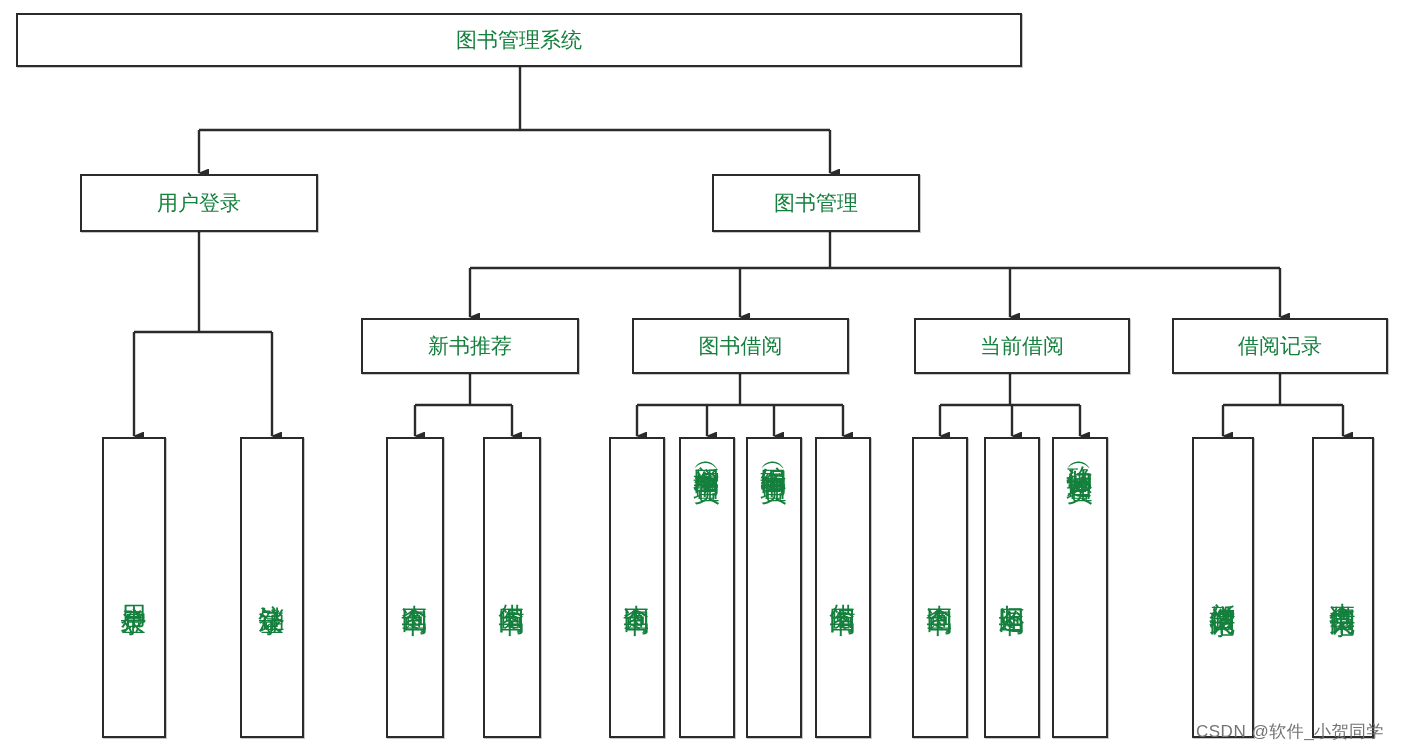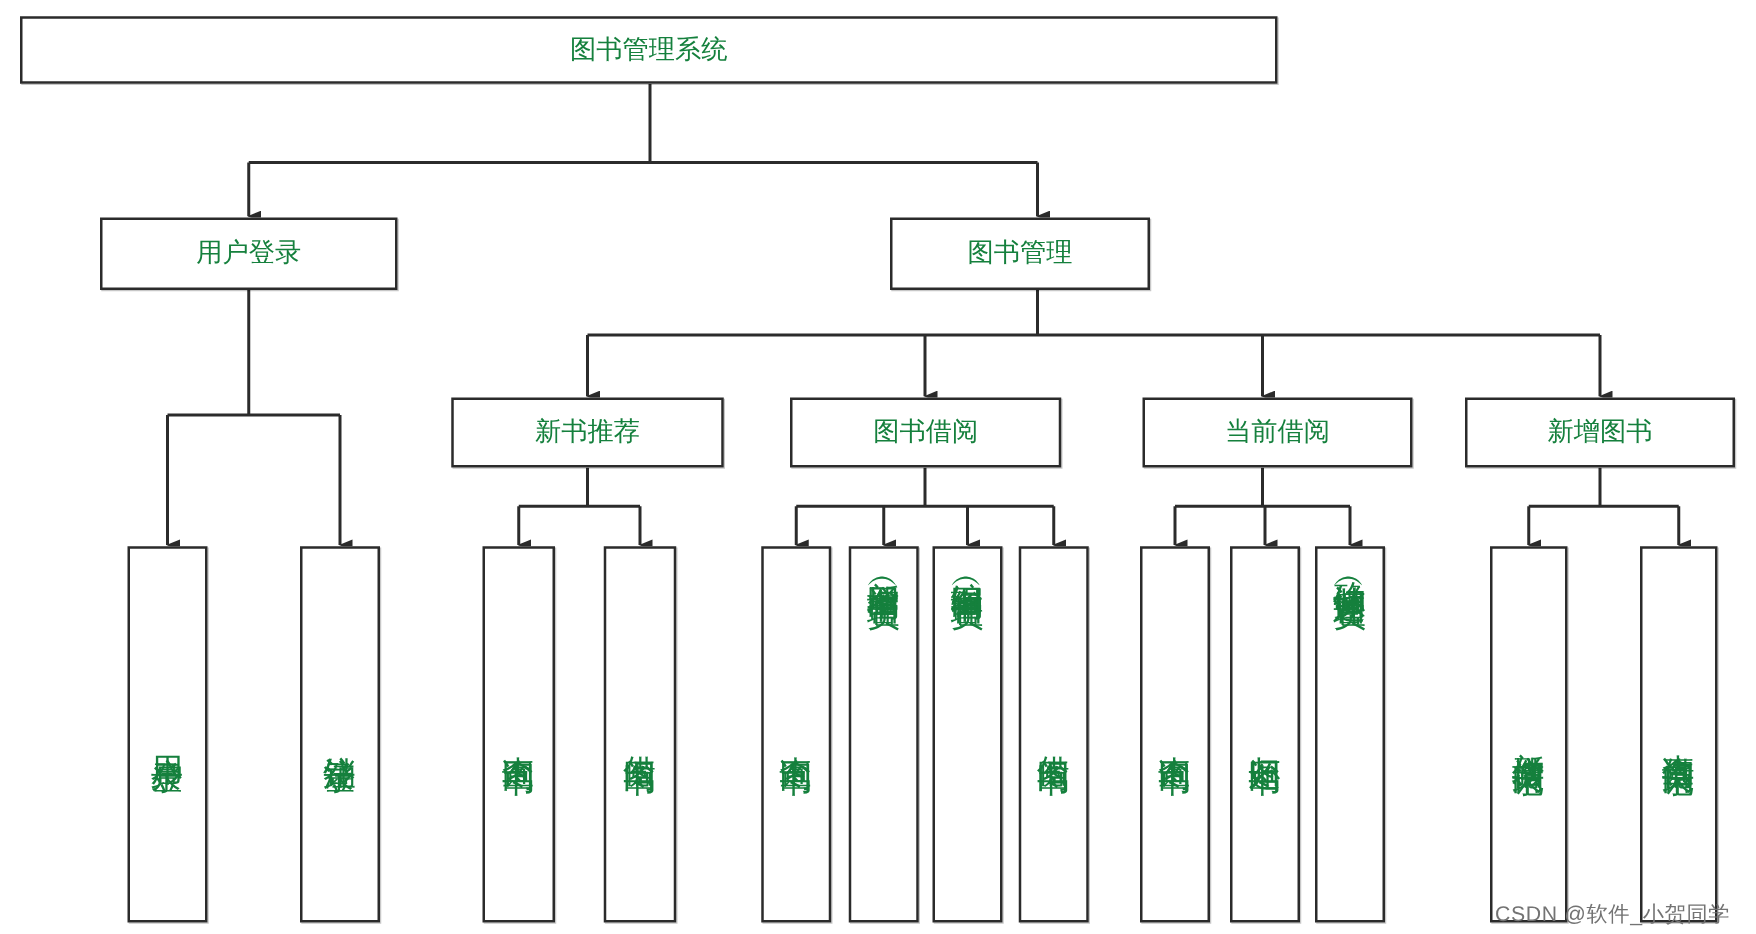--- a/index.html
+++ b/index.html
@@ -130,21 +130,21 @@
       <div class="node-box horiz" style="left: 361px; top: 318px; width: 218px; height: 56px;">
         <span class="node-label">新书推荐</span>
       </div>
       <div class="node-box horiz" style="left: 632px; top: 318px; width: 217px; height: 56px;">
         <span class="node-label">图书借阅</span>
       </div>
       <div class="node-box horiz" style="left: 902px; top: 318px; width: 216px; height: 56px; margin-left: 12px;">
         <span class="node-label">当前借阅</span>
       </div>
       <div class="node-box horiz" style="left: 1172px; top: 318px; width: 216px; height: 56px;">
-        <span class="node-label">新增图书</span>
+        <span class="node-label">借阅记录</span>
       </div>
       <div class="node-box vert centered" style="left: 102px; top: 437px; width: 64px; height: 301px;">
         <span class="node-label">用户登录</span>
       </div>
       <div class="node-box vert centered" style="left: 240px; top: 437px; width: 64px; height: 301px;">
         <span class="node-label">注销登录</span>
       </div>
       <div class="node-box vert centered" style="left: 386px; top: 437px; width: 58px; height: 301px;">
         <span class="node-label">查询图书</span>
       </div>

